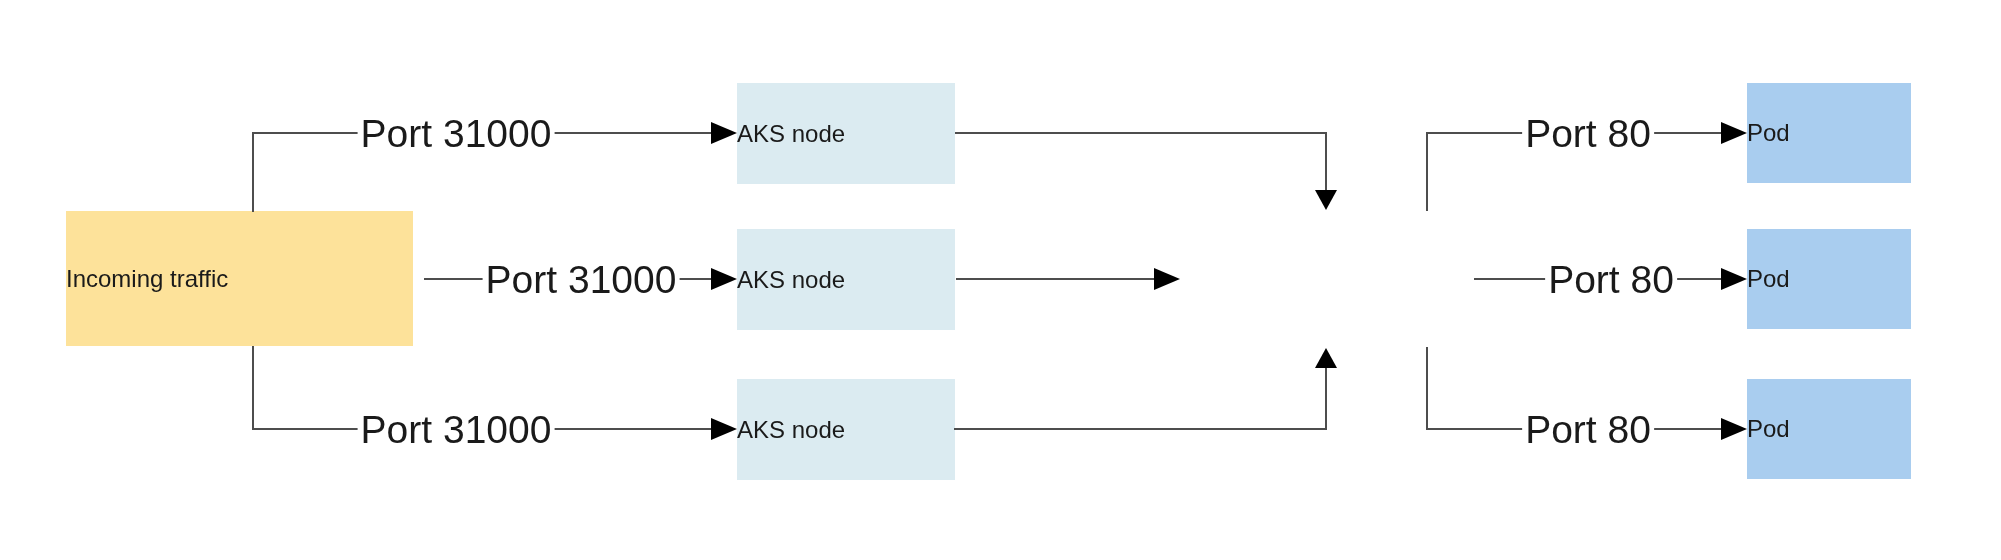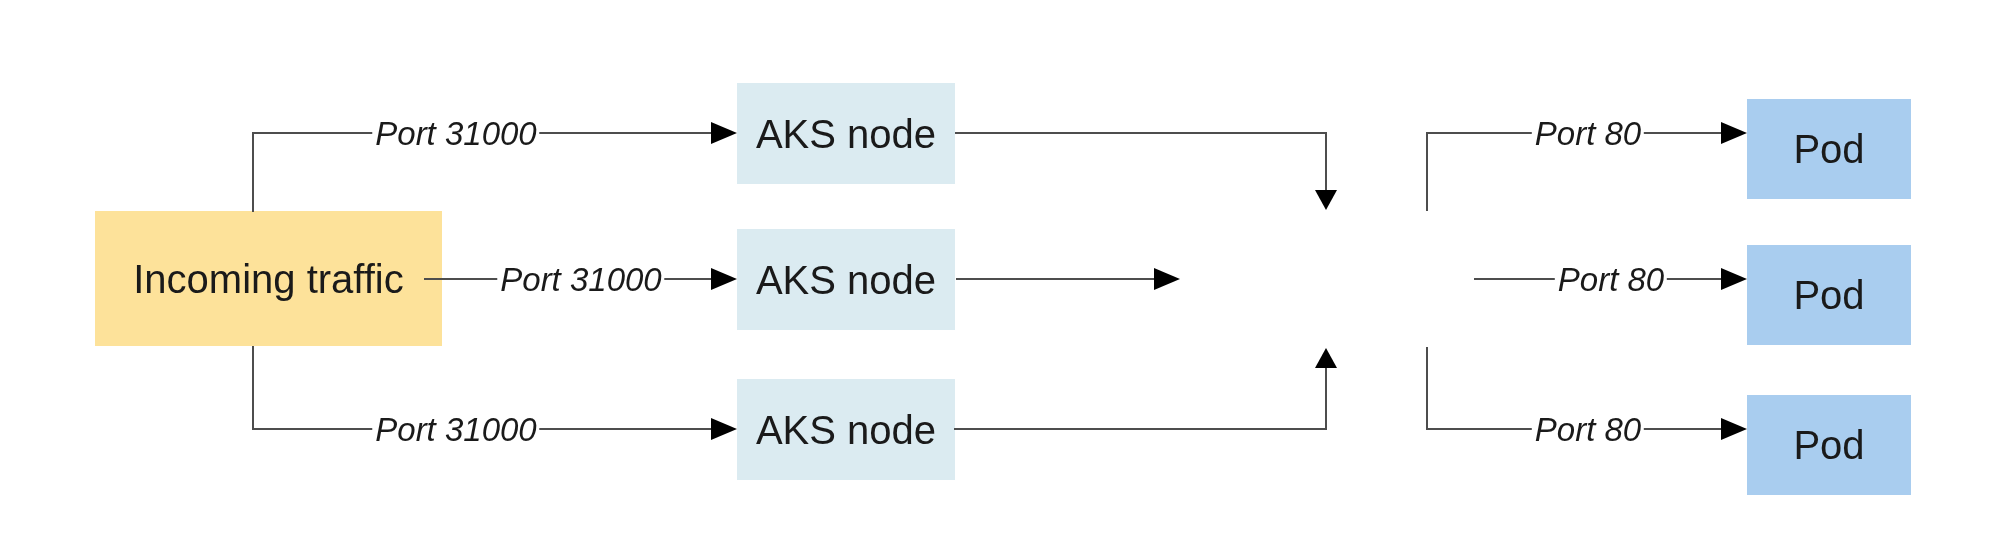--- a/index.html
+++ b/index.html
@@ -18,41 +18,39 @@
     height:560px;
     background:var(--background);
     font-family:"Liberation Sans", sans-serif;
     color:var(--text);
     overflow:hidden;
   }
   .node{
     position:absolute;
     display:flex;
     align-items:center;
-    justify-content:center;
-    font-size:40px;
+    font-size:24px;
     line-height:1;
     white-space:nowrap;
     color:var(--text);
   }
   .node.yellow{background:var(--incoming-fill);}
   .node.lightblue{background:var(--aks-node-fill);}
-  .node.blue{background:var(--nodeport-pod-fill);margin-top:16px;}
+  .node.blue{background:var(--nodeport-pod-fill);}
   .hline{position:absolute;height:2px;background:var(--connector-line);}
   .vline{position:absolute;width:2px;background:var(--connector-line);}
   .edge-label{
     position:absolute;
     transform:translate(-50%,-50%);
     background:var(--background);
     padding:0 3px;
-    font-size:33px;
+    font-size:39px;
     line-height:1.1;
     white-space:nowrap;
     color:var(--text);
-    font-style:italic;
   }
   .arr{position:absolute;width:0;height:0;}
   .arr-right{
     border-top:11px solid transparent;
     border-bottom:11px solid transparent;
     border-left:26px solid var(--arrowhead);
   }
   .arr-down{
     border-left:11px solid transparent;
     border-right:11px solid transparent;
@@ -62,21 +60,21 @@
     border-left:11px solid transparent;
     border-right:11px solid transparent;
     border-bottom:20px solid var(--arrowhead);
   }
 </style>
 </head>
 <body>
 
 <div class="canvas">
 
-  <div class="node yellow" style="left:95px;top:211px;width:347px;height:135px;">
+  <div class="node yellow" style="left:66px;top:211px;width:347px;height:135px;">
     <span>Incoming traffic</span>
   </div>
 
   <div class="node lightblue" style="left:737px;top:83px;width:218px;height:101px;">
     <span>AKS node</span>
   </div>
   <div class="node lightblue" style="left:737px;top:229px;width:218px;height:101px;">
     <span>AKS node</span>
   </div>
   <div class="node lightblue" style="left:737px;top:379px;width:218px;height:101px;">

